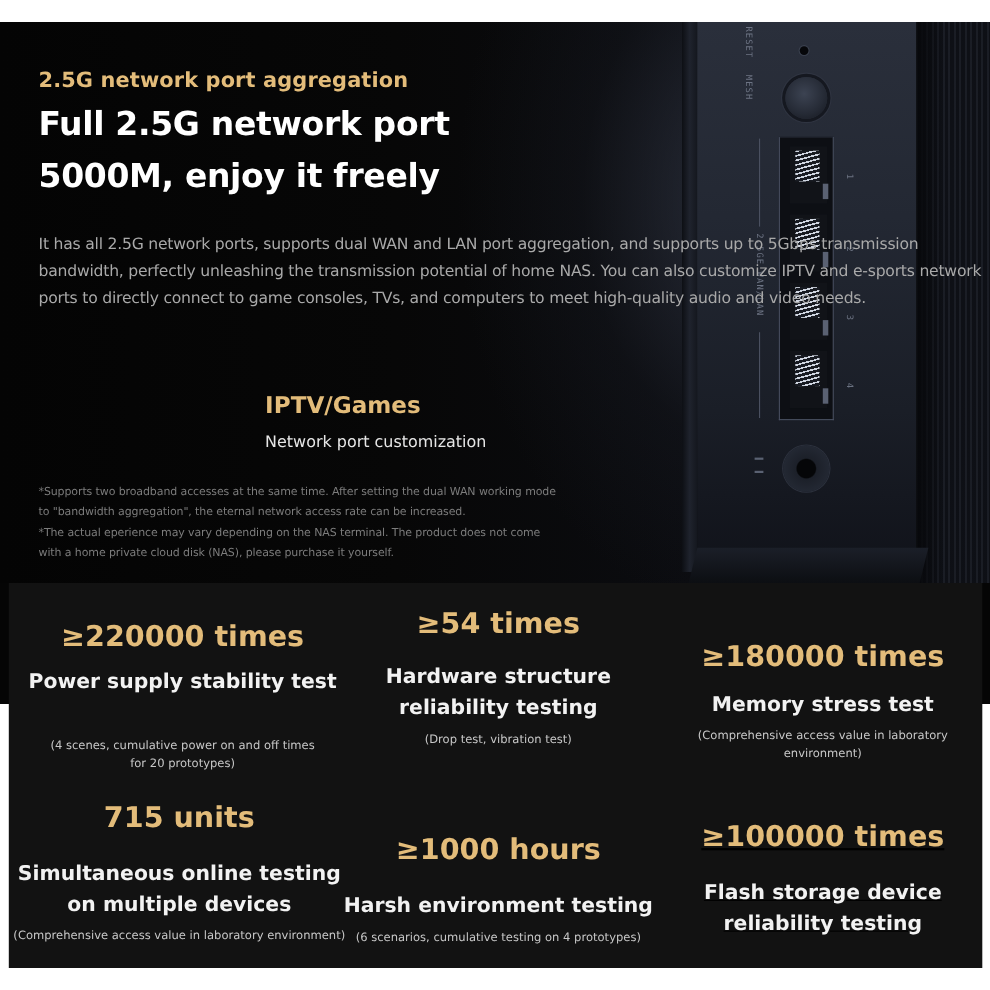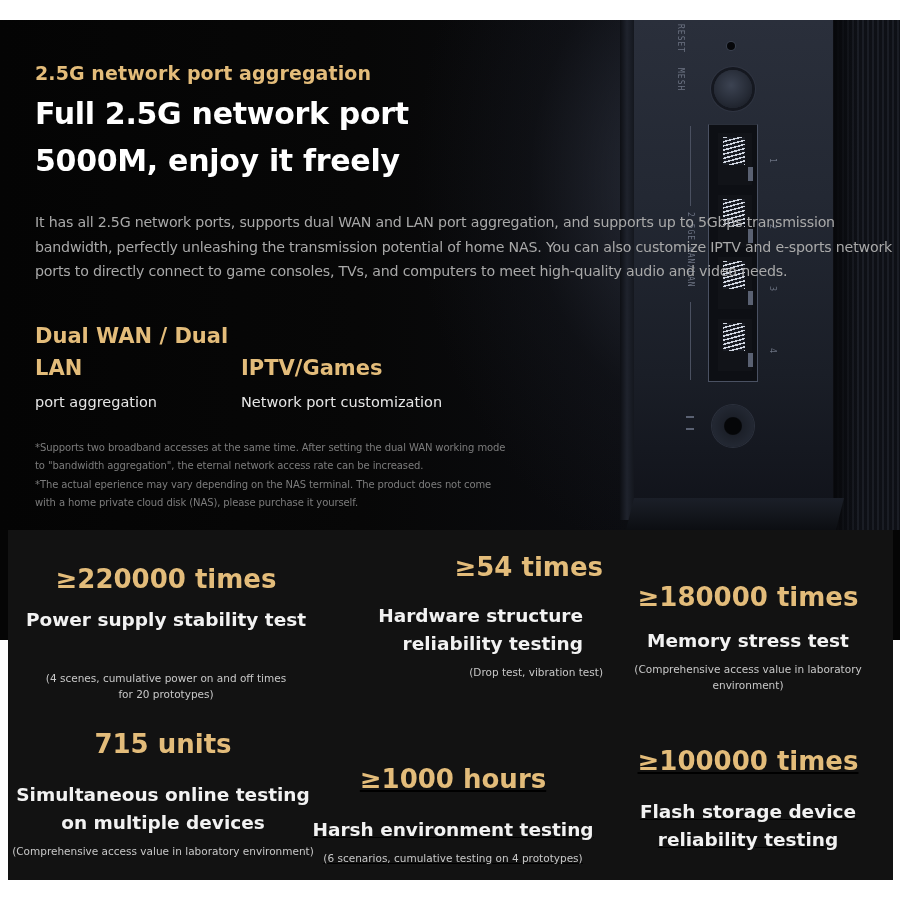--- a/index.html
+++ b/index.html
@@ -66,28 +66,28 @@
 
   
   .stats { position: absolute; left: 8px; top: 510px; width: 885px; height: 350px; background: #121212; }
   .stat { position: absolute; text-align: center; }
   .stat .value { color: #e3bc7a; font-size: 26px; font-weight: bold; line-height: 34px; white-space: nowrap; }
   .stat .label { color: #f2f2f2; font-size: 18.5px; font-weight: bold; line-height: 28px; }
   .stat .note { color: #c8c8c8; font-size: 10.5px; line-height: 16px; margin-top: 6px; }
 
   .s1 { left: 8px;   top: 32px;  width: 300px; }
   .s1 .label { margin-top: 10px; }
-  .s2 { left: 295px; top: 20px;  width: 300px; text-align: right; }
+  .s2 { left: 295px; top: 20px;  width: 300px; }
   .s2 .label { margin-top: 18px; }
   .s3 { left: 590px; top: 50px;  width: 300px; }
   .s3 .label { margin-top: 13px; }
 
   .s4 { left: 0px;   top: 197px; width: 310px; }
   .s4 .label { margin-top: 20px; }
-  .s5 { left: 295px; top: 232px; width: 300px; text-decoration: underline; }
+  .s5 { left: 295px; top: 226px; width: 300px; }
   .s5 .label { margin-top: 20px; }
   .s6 { left: 590px; top: 214px; width: 300px; text-decoration: underline; }
   .s6 .label { margin-top: 20px; }
 </style>
 </head>
 <body>
 
 <div class="canvas">
 
   <section class="hero">
@@ -135,24 +135,20 @@
       <div class="jack"></div>
     </div>
 
     <div class="kicker">2.5G network port aggregation</div>
     <div class="headline">
       <div>Full 2.5G network port</div>
       <div>5000M, enjoy it freely</div>
     </div>
     <p class="desc">It has all 2.5G network ports, supports dual WAN and LAN port aggregation, and supports up to 5Gbps transmission bandwidth, perfectly unleashing the transmission potential of home NAS. You can also customize IPTV and e-sports network ports to directly connect to game consoles, TVs, and computers to meet high-quality audio and video needs.</p>
 
-    <div class="feature feat-1">
-      <div class="ftitle">Dual WAN / Dual LAN</div>
-      <div class="fsub">port aggregation</div>
-    </div>
     <div class="feature feat-2">
       <div class="ftitle">IPTV/Games</div>
       <div class="fsub">Network port customization</div>
     </div>
 
     <div class="notes">
       <p>*Supports two broadband accesses at the same time. After setting the dual WAN working mode to "bandwidth aggregation", the eternal network access rate can be increased.</p>
       <p>*The actual eperience may vary depending on the NAS terminal. The product does not come with a home private cloud disk (NAS), please purchase it yourself.</p>
     </div>
   </section>

